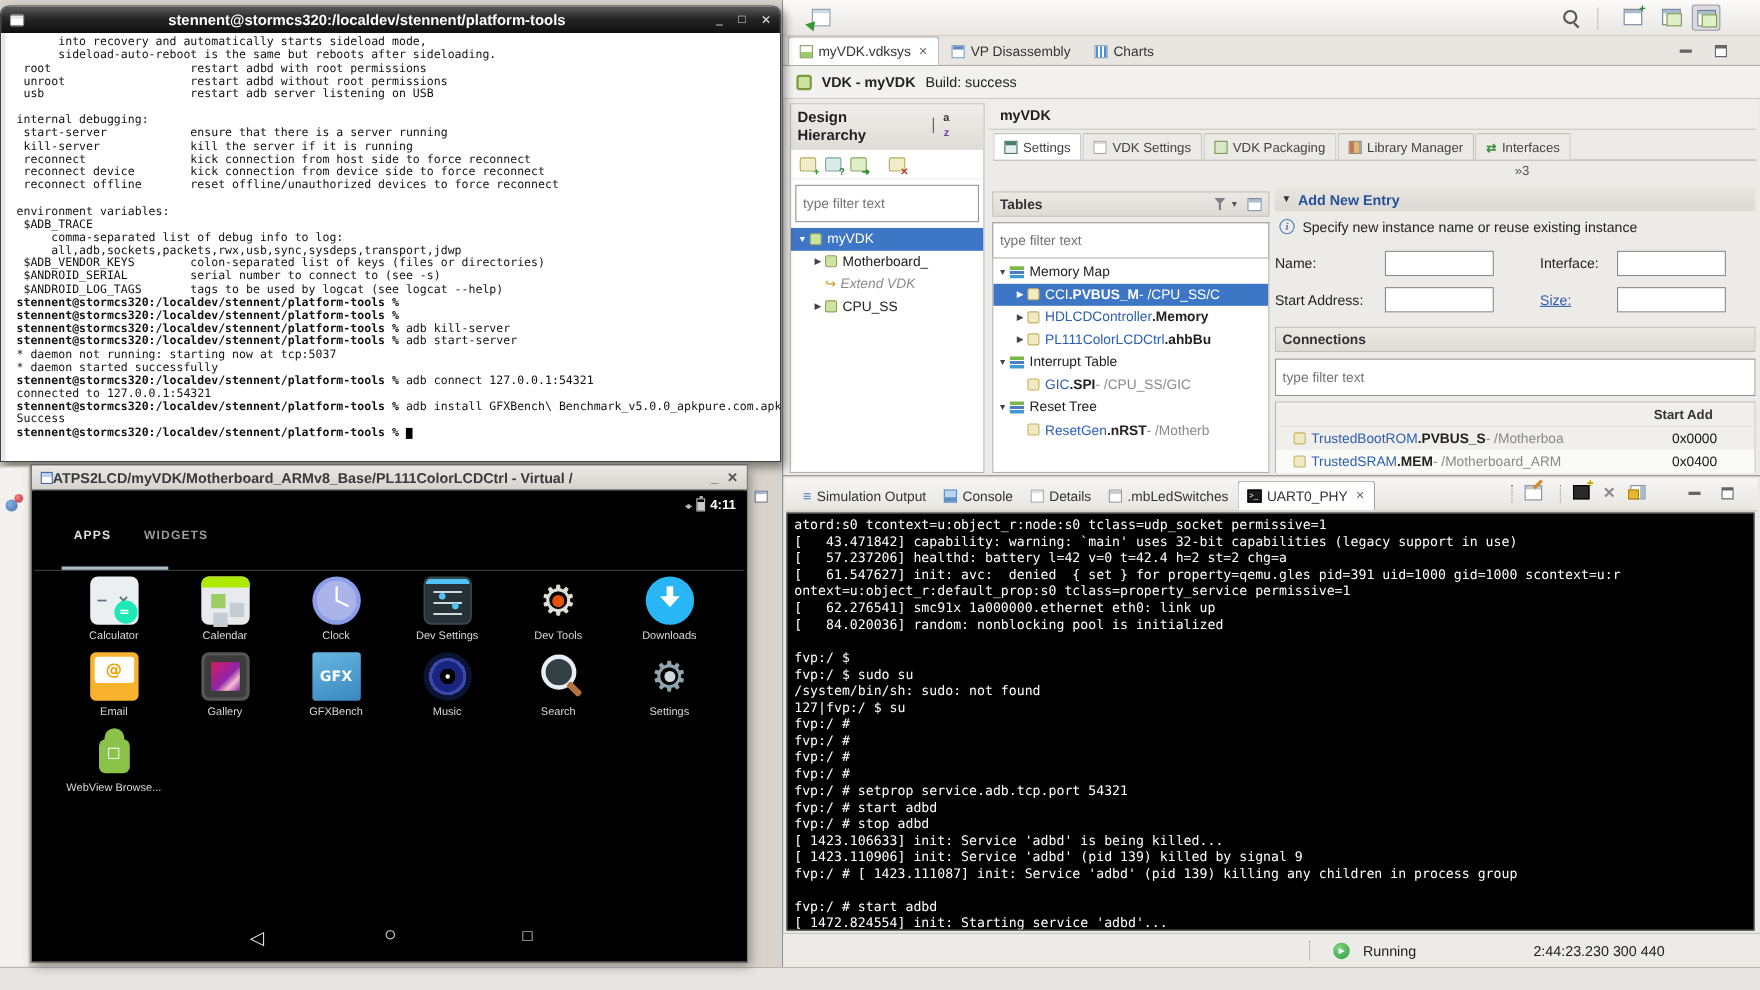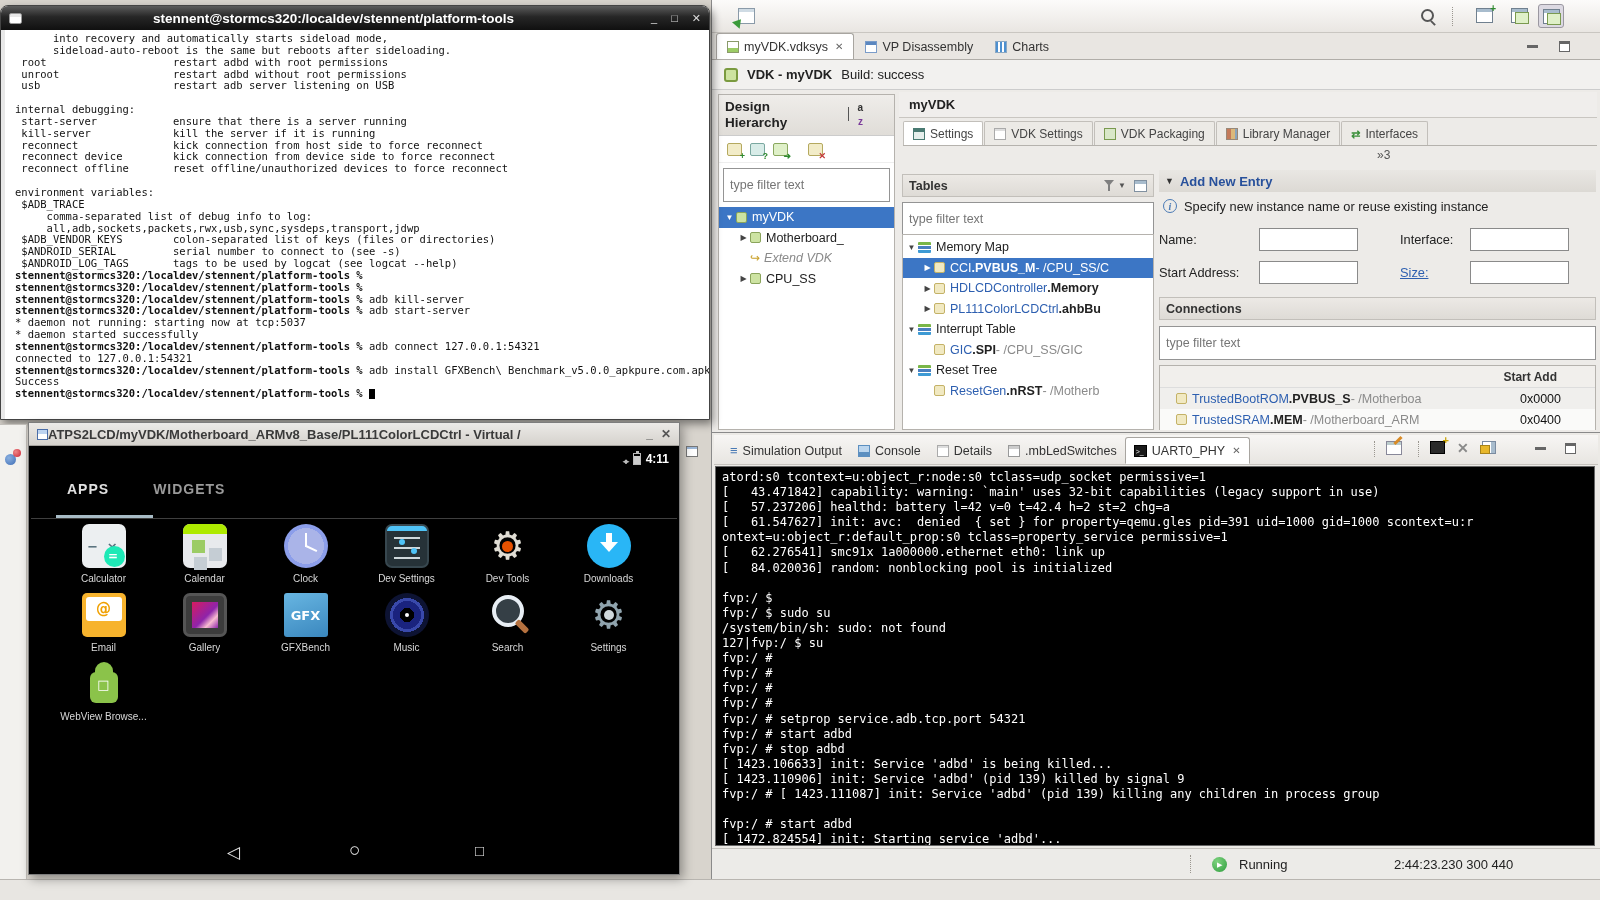--- a/index.html
+++ b/index.html
@@ -167,21 +167,21 @@
 .emu-title{height:23px;background:linear-gradient(#eceae7,#d5d2cd);border-bottom:1px solid #a5a29d;display:flex;align-items:center;padding:0 8px;gap:0}
 .emu-ico{width:11px;height:11px;border:1px solid #4a6da8;background:linear-gradient(#bcd3f0 40%,#fff 40%);flex:none}
 .emu-title .t{font-size:13px;font-weight:bold;color:#3a3a3a;white-space:nowrap;overflow:hidden;flex:1}
 .emu-ctrl{color:#555;font-size:12px;font-weight:bold;margin-left:8px}
 .emu-screen{position:absolute;top:23px;left:2px;right:2px;bottom:2px;background:#000;overflow:hidden}
 .a-status{position:absolute;top:4px;right:8px;display:flex;align-items:center;gap:5px;color:#cfcfcf}
 .a-net::before{content:"◂▸";font-size:9px;letter-spacing:-2px;color:#bbb}
 .a-batt{width:8px;height:12px;border:1px solid #bbb;background:linear-gradient(transparent 25%,#ccc 25%);position:relative}
 .a-batt::before{content:"";position:absolute;top:-3px;left:2px;width:3px;height:2px;background:#bbb}
 .a-time{font-size:12px;font-weight:bold;color:#fff}
-.a-tabs{position:absolute;top:35px;left:36px;display:flex;gap:44px;font-size:14px;font-weight:bold;letter-spacing:1px;color:#9a9a9a}
+.a-tabs{position:absolute;top:35px;left:36px;display:flex;gap:30px;font-size:11px;font-weight:bold;letter-spacing:1px;color:#9a9a9a}
 .a-tab.active{color:#e0e0e0}
 .a-tabline{position:absolute;top:72px;left:0;right:0;border-top:1px solid #3f3f3f}
 .a-tabind{position:absolute;top:69px;left:25px;width:97px;height:3px;background:#a8bcc6}
 .a-grid{position:absolute;top:78px;left:22px;width:606px;display:grid;grid-template-columns:repeat(6,1fr);row-gap:9px}
 .a-app{display:flex;flex-direction:column;align-items:center}
 .a-lbl{margin-top:5px;font-size:10px;color:#d8d8d8;max-width:94px;white-space:nowrap;overflow:hidden;text-overflow:ellipsis}
 .app-ic{width:44px;height:44px;border-radius:7px;position:relative;display:flex;align-items:center;justify-content:center;font-family:"DejaVu Sans",sans-serif;z-index:0}
 .app-calculator{background:#eceff1;color:#546e7a;font-size:13px;font-weight:bold;letter-spacing:2px}
 .app-calculator::after{content:"=";position:absolute;right:1px;bottom:1px;width:21px;height:21px;border-radius:50%;background:#1de9b6;color:#fff;font-size:12px;line-height:21px;text-align:center}
 .app-calendar{background:#e8eaed}

